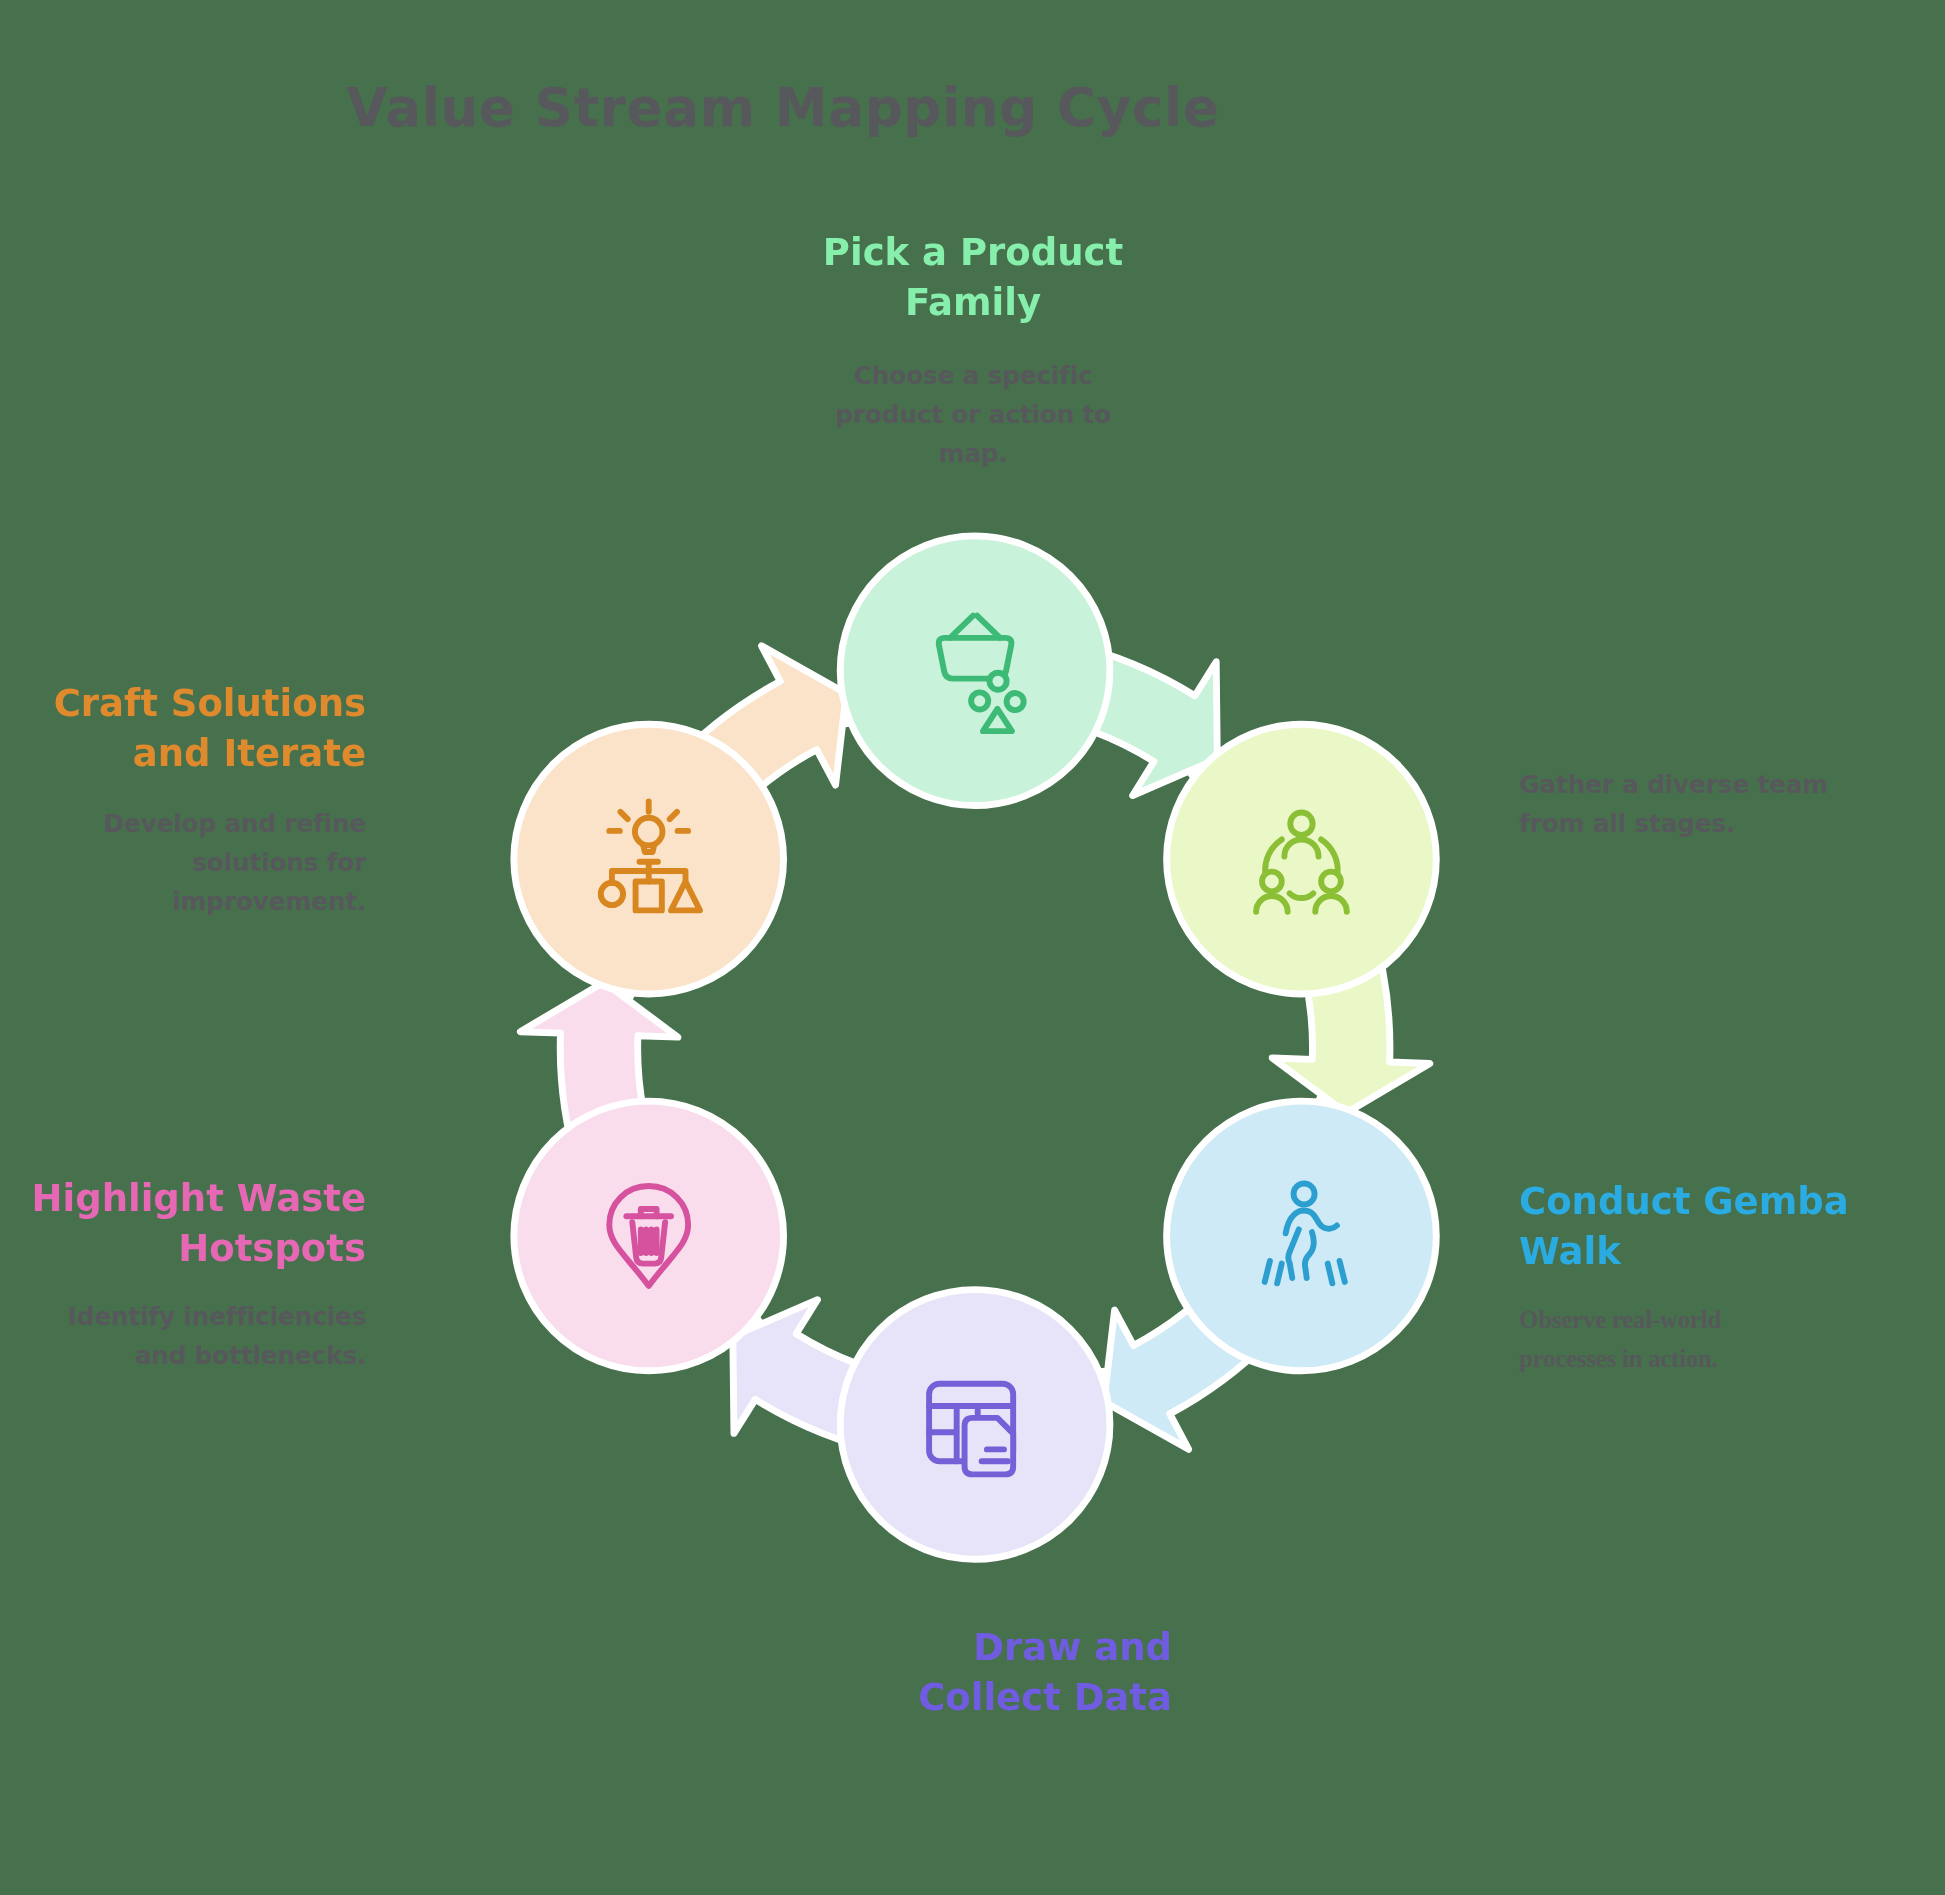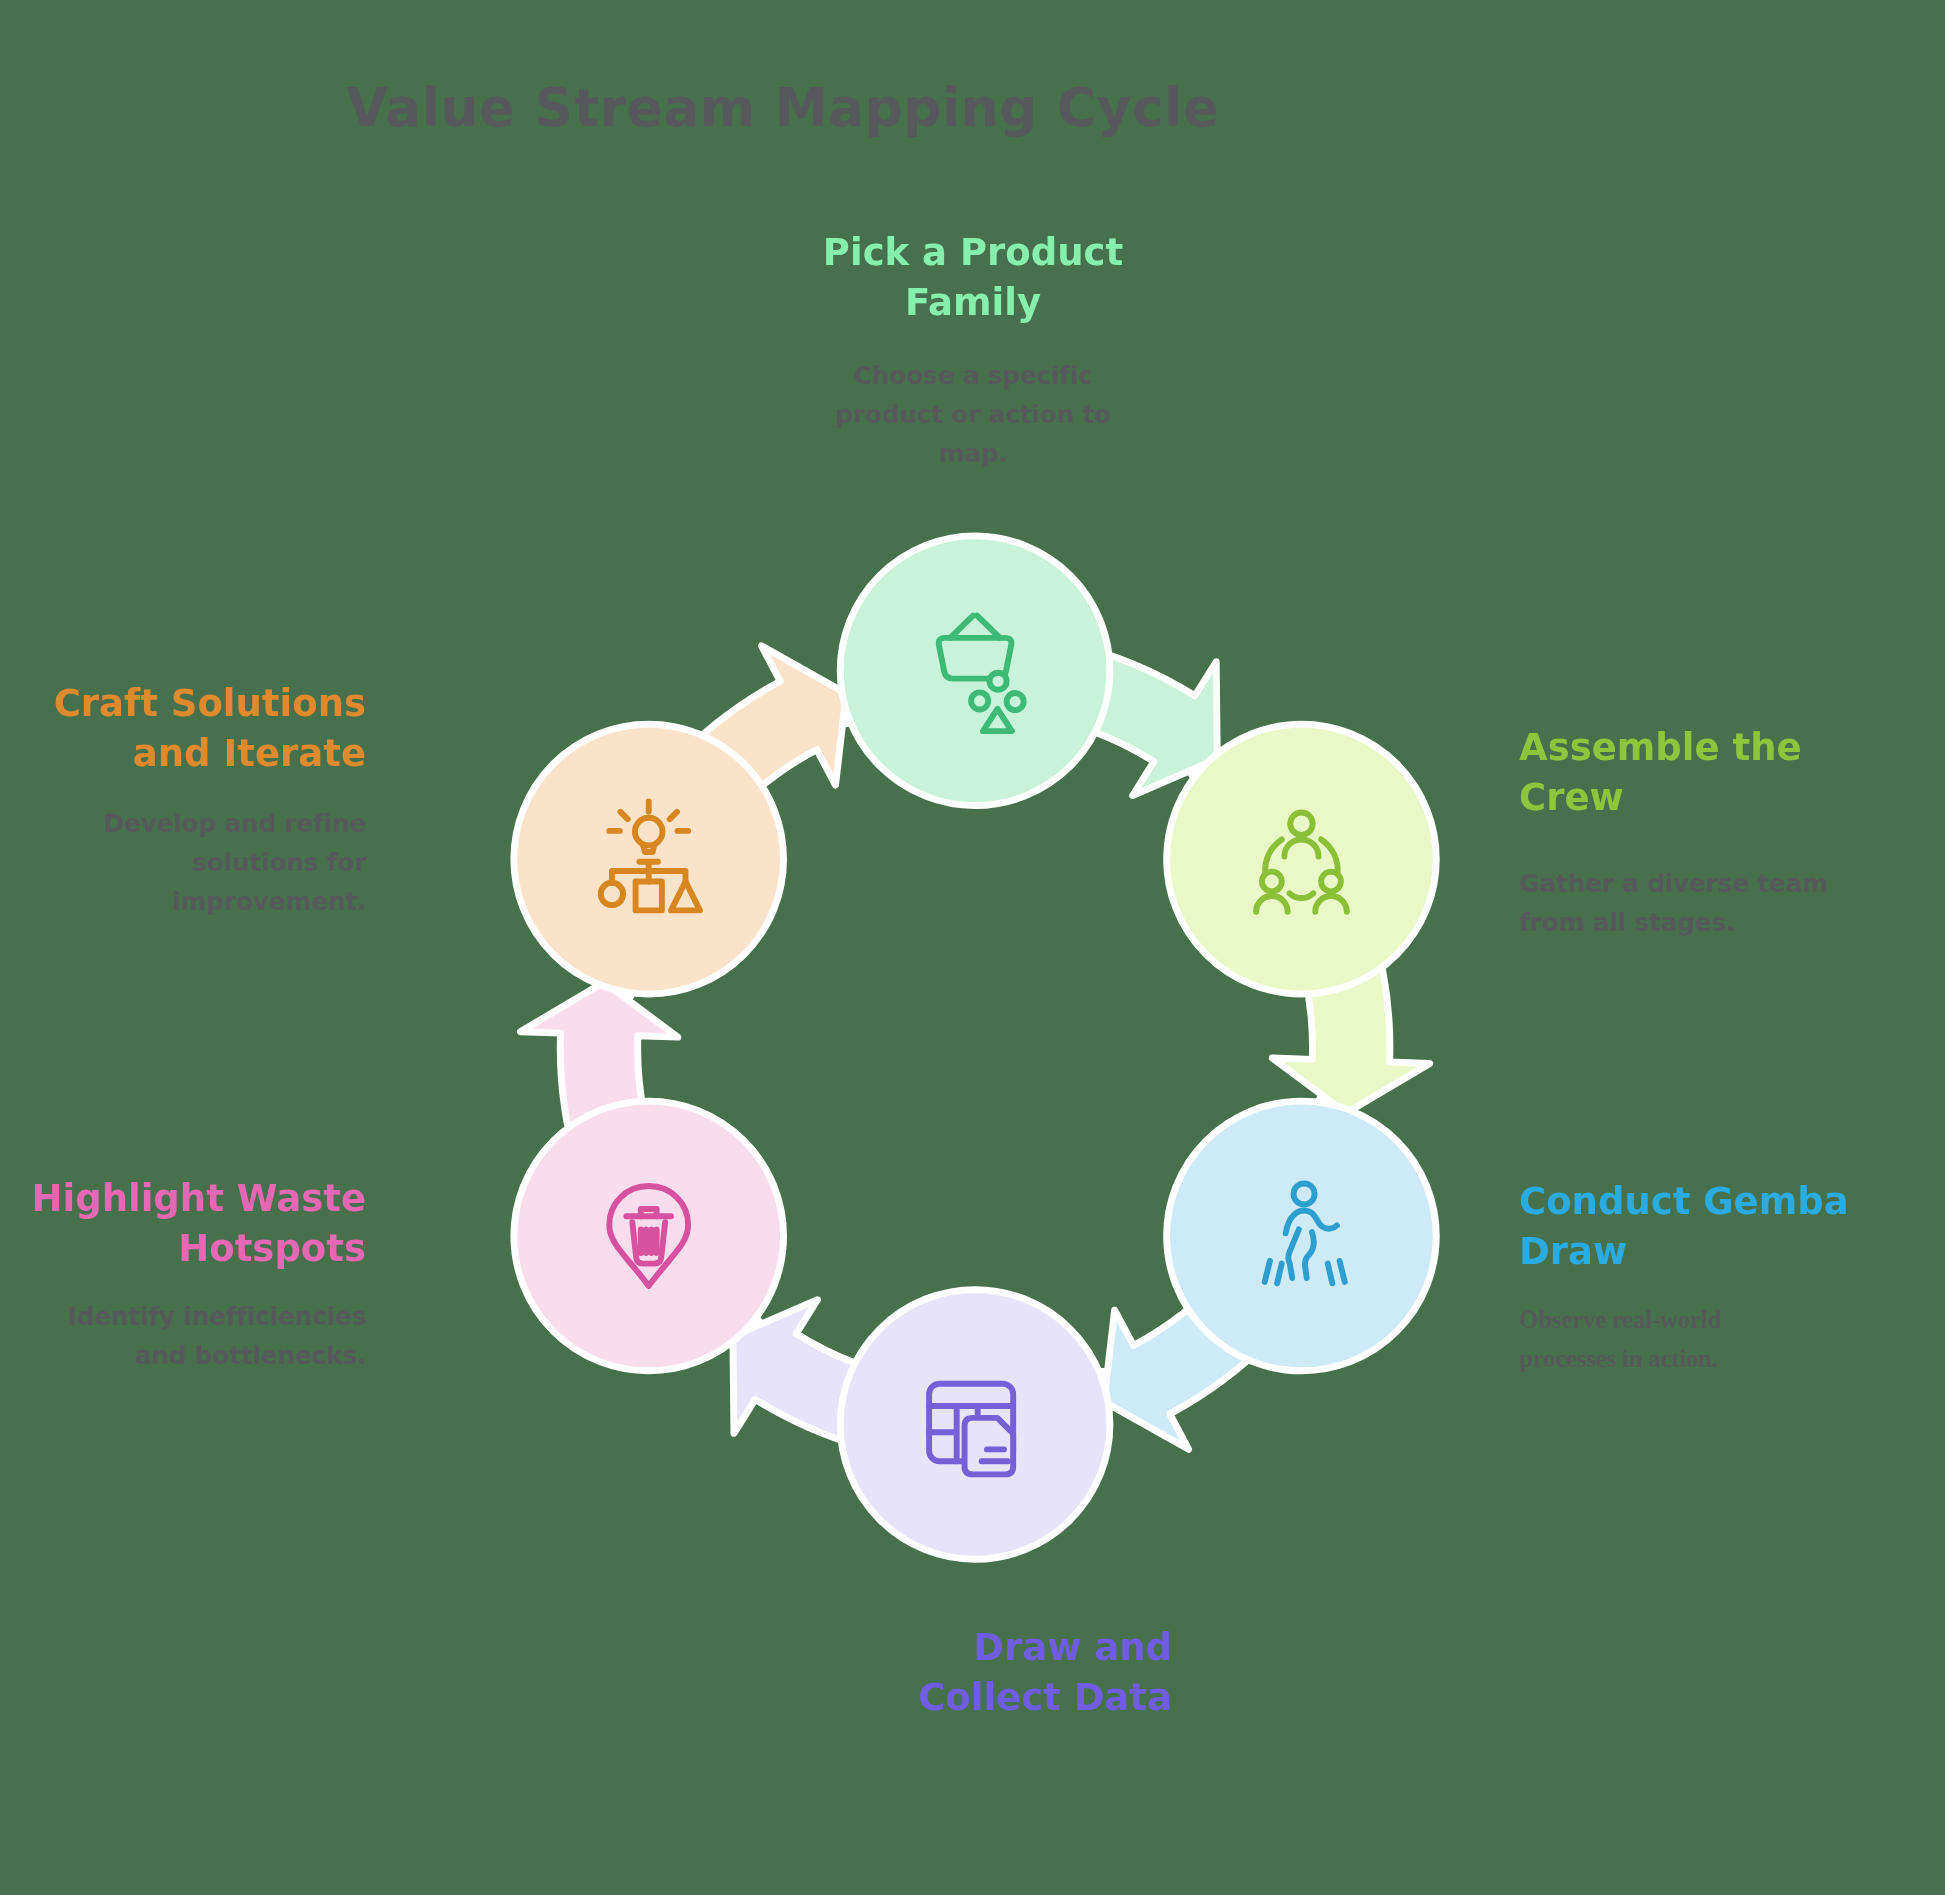--- a/index.html
+++ b/index.html
@@ -117,29 +117,27 @@
 
 <div class="slot slot-top">
   <div class="step-heading" style="color: #86efac;">Pick a Product
 Family</div>
   <div class="step-desc" style="color: rgb(87, 88, 91);">Choose a specific
 product or action to
 map.</div>
 </div>
 
 <div class="slot slot-top-right">
-  <div class="step-heading" style="color: rgb(140, 198, 61);">Assemble the
-Crew</div>
   <div class="step-desc" style="color: rgb(87, 88, 91); margin-top: 42px;">Gather a diverse team
 from all stages.</div>
 </div>
 
 <div class="slot slot-right">
   <div class="step-heading" style="color: rgb(42, 171, 225);">Conduct Gemba
-Draw</div>
+Walk</div>
   <div class="step-desc" style="color: rgb(87, 88, 91);">Observe real-world
 processes in action.</div>
 </div>
 
 <div class="slot slot-bottom">
   <div class="step-heading" style="color: rgb(111, 92, 224);">Draw and
 Collect Data</div>
 </div>
 
 <div class="slot slot-bottom-left">

